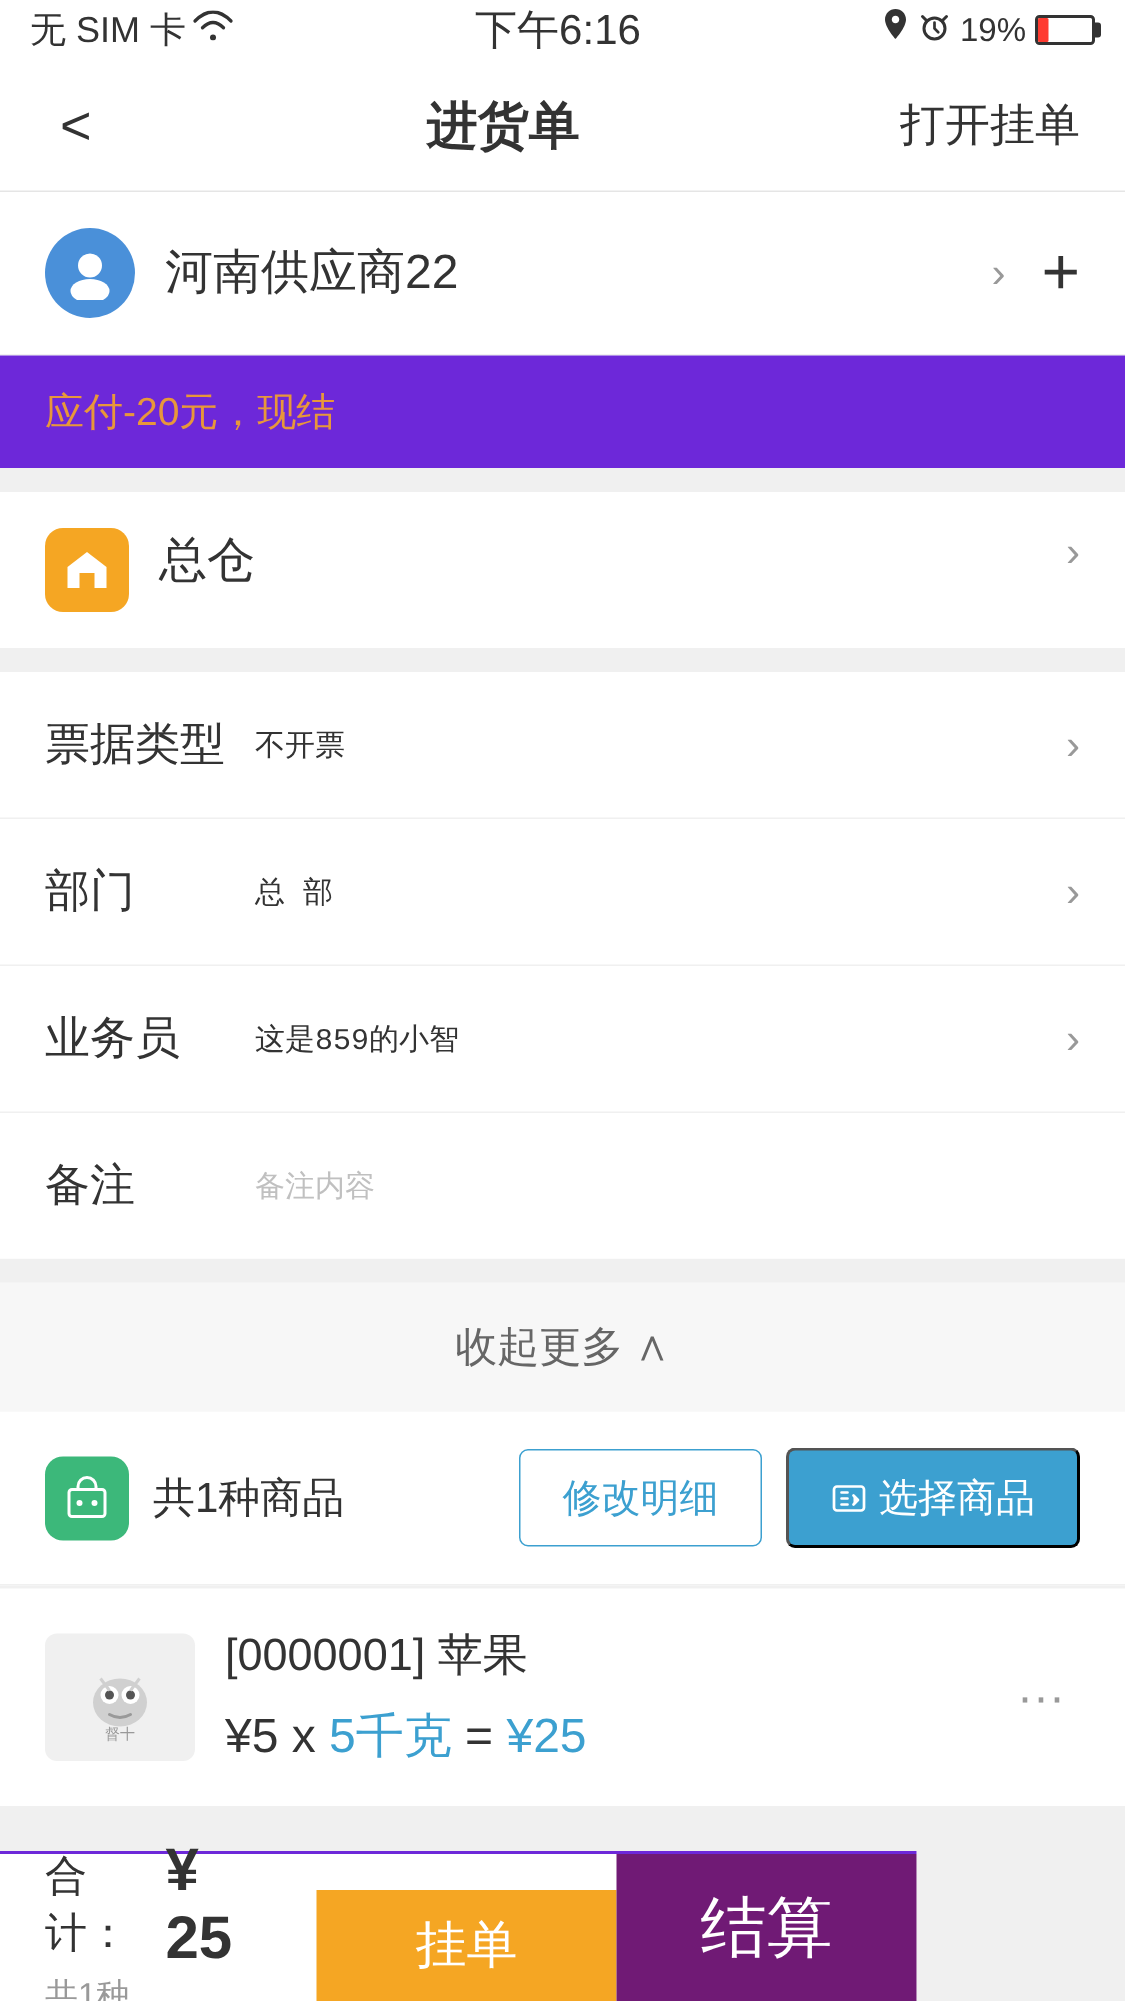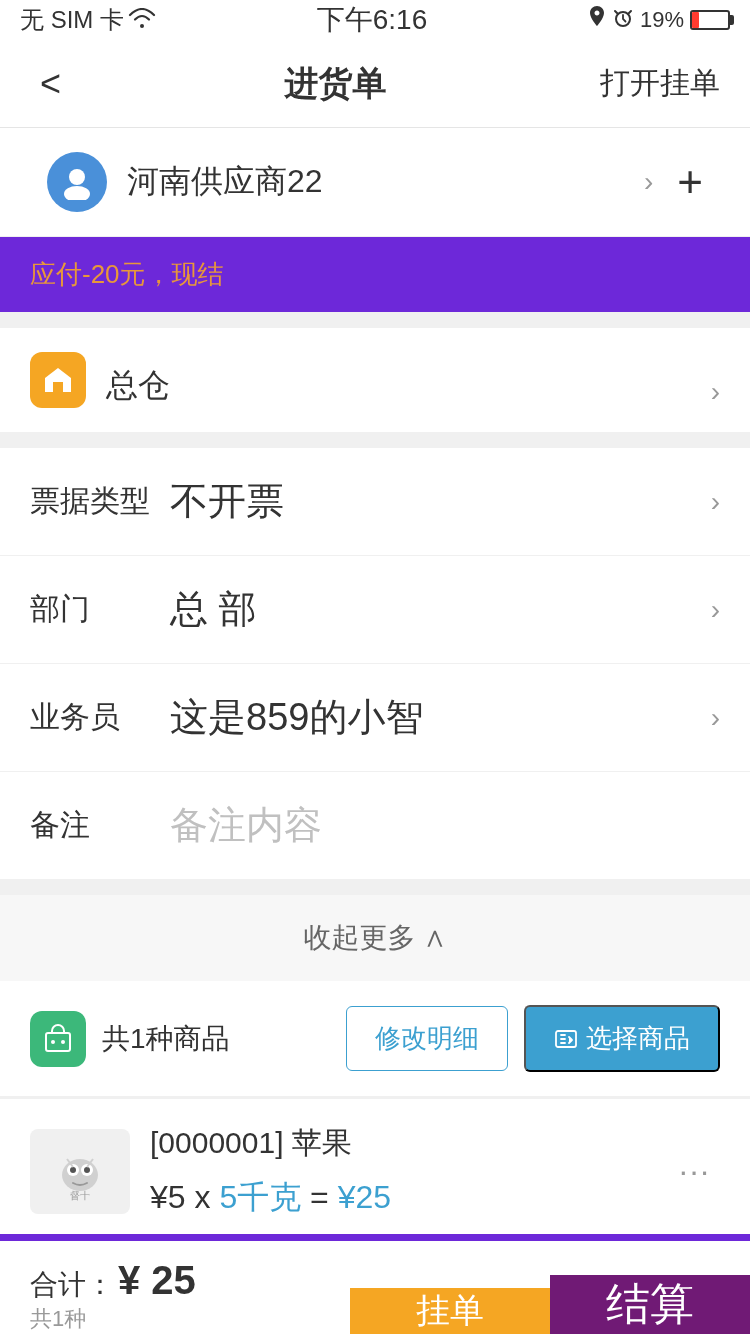--- a/index.html
+++ b/index.html
@@ -53,21 +53,21 @@
     .nav-title { font-size: 34px; font-weight: 600; color: #333; }
     .nav-action { font-size: 30px; color: #333; cursor: pointer; }
 
     
     .section { background: #fff; margin-bottom: 16px; }
 
     
     .supplier-row {
       display: flex;
       align-items: center;
-      padding: 24px 47px;
+      padding: 24px 30px;
       border-bottom: 1px solid #f0f0f0;
     }
     .supplier-avatar {
       width: 60px; height: 60px; border-radius: 50%;
       background: #4a90d9; display: flex; align-items: center; justify-content: center;
       margin-right: 20px; flex-shrink: 0;
     }
     .supplier-name { flex: 1; font-size: 32px; color: #333; }
     .chevron { font-size: 28px; color: #999; }
     .plus-btn { font-size: 44px; color: #333; margin-left: 24px; cursor: pointer; line-height: 1; }
@@ -75,42 +75,42 @@
     
     .notice-banner {
       background: #6d28d9;
       padding: 20px 30px;
       font-size: 26px;
       color: #e8973a;
     }
 
     
     .warehouse-row {
-      display: flex; align-items: flex-end;
+      display: flex; align-items: flex-start;
       padding: 24px 30px;
     }
     .warehouse-icon {
       width: 56px; height: 56px; border-radius: 12px;
       background: #f5a623; display: flex; align-items: center; justify-content: center;
       margin-right: 20px; flex-shrink: 0;
     }
     .warehouse-icon svg { fill: #fff; }
     .warehouse-name { flex: 1; font-size: 32px; color: #333; }
 
     
     .form-row {
       display: flex; align-items: center;
       padding: 28px 30px;
       border-bottom: 1px solid #f0f0f0;
       background: #fff;
       cursor: pointer;
     }
     .form-row:last-child { border-bottom: none; }
     .form-label { font-size: 30px; color: #333; width: 120px; flex-shrink: 0; }
-    .form-value { flex: 1; font-size: 38px; color: #333; padding-left: 20px; }
+    .form-value { flex: 1; font-size: 20px; color: #333; padding-left: 20px; font-family: Liberation Mono, monospace; }
     .form-value.placeholder { color: #c0c0c0; }
 
     
     .collapse-row {
       background: #f7f7f7;
       display: flex; align-items: center; justify-content: center;
       padding: 24px;
       cursor: pointer;
     }
     .collapse-text { font-size: 28px; color: #666; }
@@ -154,26 +154,25 @@
     }
     .product-info { flex: 1; }
     .product-name { font-size: 30px; color: #333; margin-bottom: 12px; }
     .product-price { font-size: 32px; color: #333; }
     .product-price .highlight { color: #3ca0d0; }
     .product-more { font-size: 32px; color: #999; padding: 10px; cursor: pointer; }
 
     
     .bottom-bar {
       position: fixed;
-      bottom: 0; left: 0; width: 750px;
+      bottom: 0; left: 0; width: 611px;
       height: 100px;
       display: flex;
       background: #fff;
-      border-top: 7px solid #6d28d9;
-      align-items: flex-end;
+      border-top: 2px solid #6d28d9;
     }
     .total-section {
       flex: 1; display: flex; flex-direction: column; justify-content: center;
       padding: 0 30px;
     }
     .total-amount { font-size: 40px; font-weight: 600; color: #333; }
     .total-count { font-size: 22px; color: #999; }
     .btn-hold {
       width: 200px; background: #f5a623; color: #fff;
       display: flex; align-items: center; justify-content: center;

